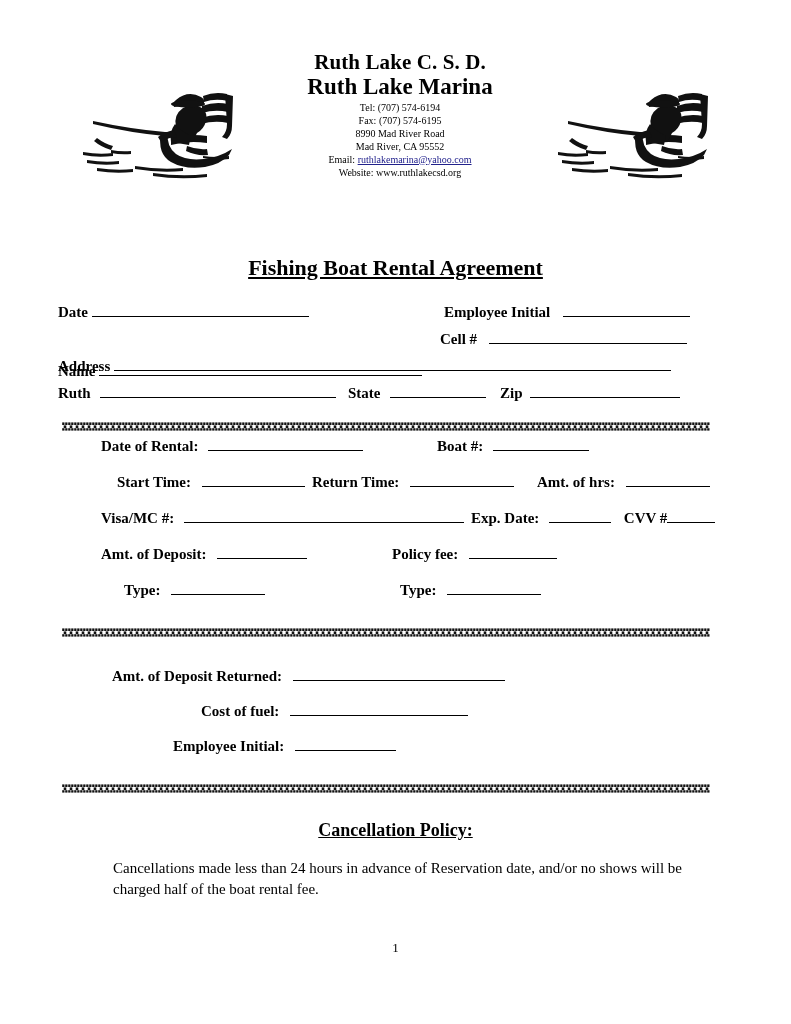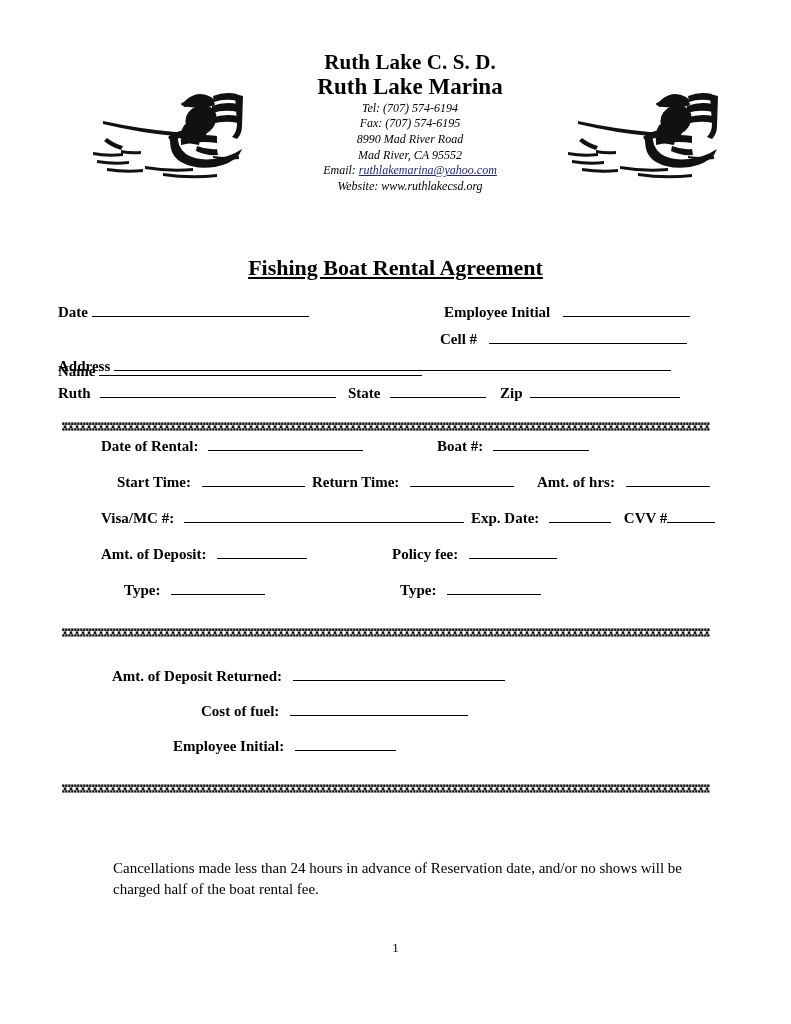--- a/index.html
+++ b/index.html
@@ -19,21 +19,21 @@
   .page {
     position: absolute;
     inset: 0;
     background: #ffffff;
   }
 
   
   .header {
     position: absolute;
     top: 52px;
-    left: 12px;
+    left: 2px;
     width: 777px;
     height: 170px;
   }
   .clipart {
     position: absolute;
     top: 28px;
     width: 170px;
     height: 100px;
   }
   .clipart.left  { left: 73px; }
@@ -53,23 +53,22 @@
     font-weight: bold;
     letter-spacing: 0.1px;
     margin-bottom: 2px;
   }
   .org-line2 {
     font-size: 23px;
     font-weight: bold;
     margin-bottom: 2px;
   }
   .org-contact {
-    font-size: 12px;
+    font-size: 10px;
     line-height: 1.30;
-    font-style: italic;
   }
   .org-contact div { white-space: nowrap; }
   .email-row { white-space: nowrap; }
   .email-link {
     color: #21218c;
     text-decoration: underline;
   }
 
   
   .doc-title {
@@ -395,17 +394,20 @@
       <span class="rule" style="width:101px;margin-left:7px"></span>
     </div>
   </div>
 
   <div class="divider" style="top:784px">
     <svg viewBox="0 0 648 9" preserveAspectRatio="none" xmlns="http://www.w3.org/2000/svg" aria-hidden="true">
       <rect width="648" height="9" fill="url(#orn1)"></rect>
     </svg>
   </div>
 
+  <div class="cancel-title">
+    <span>Cancellation Policy:</span>
+  </div>
   <div class="cancel-body">Cancellations made less than 24 hours in advance of Reservation date, and/or no shows will be charged half of the boat rental fee.</div>
 
   <div class="page-number">1</div>
 
 </div>
 
 </body></html>

